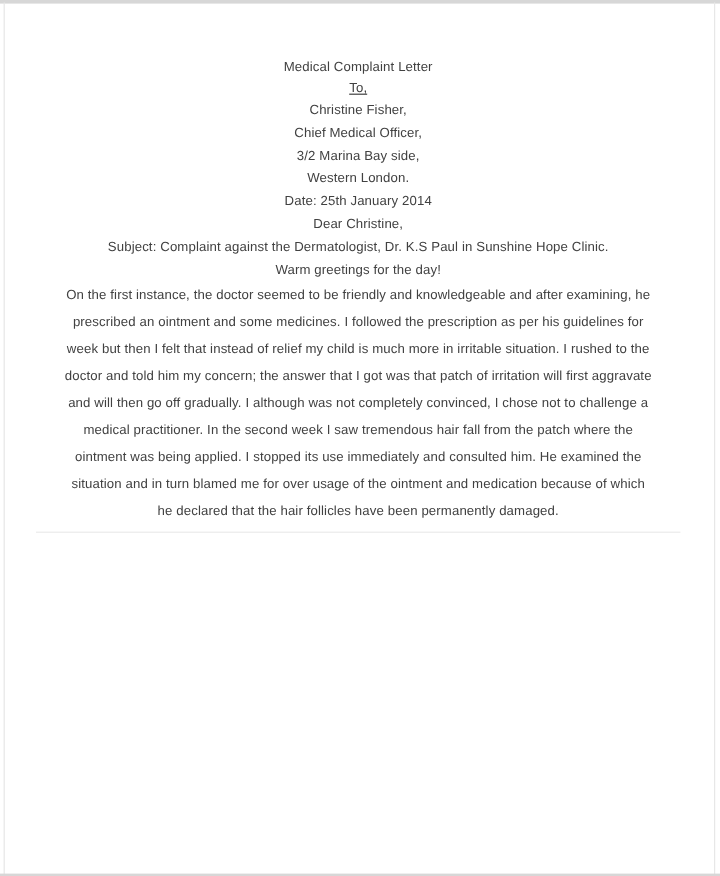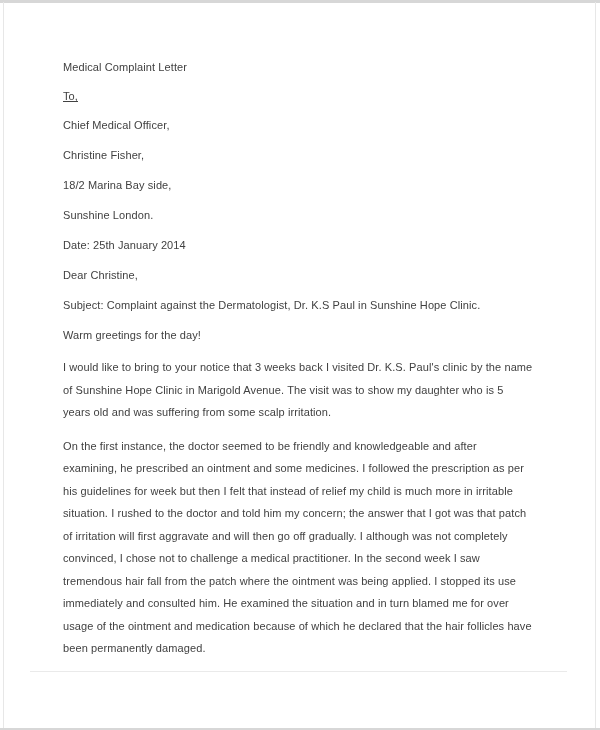--- a/index.html
+++ b/index.html
@@ -40,21 +40,21 @@
   }
   .content {
     position: absolute;
     top: 47px;
     left: 52px;
     right: 55px;
     color: #414141;
     font-size: 11px;
     letter-spacing: 0.1px;
   }
-  .content p { margin: 11px; }
+  .content p { margin: 0; text-align: center; }
   .title   { line-height: 18px; }
   .to      { line-height: 18px; margin-bottom: 21px; text-decoration: underline; }
   .addr    { line-height: 19px; margin-bottom: 19px; }
   .date    { line-height: 19px; margin-bottom: 7px; }
   .para    { line-height: 22.5px; margin-bottom: 18px; }
   .divider {
     border: none;
     border-top: 1px solid #eaeaea;
     margin: 5px -22px 0 -22px;
   }
@@ -63,31 +63,30 @@
 <body>
 
 <div class="page">
   <div class="edge-top"></div>
   <div class="frame"></div>
 
   <div class="content">
     <p class="title">Medical Complaint Letter</p>
     <p class="to">To,</p>
 
+    <p class="addr">Christine Fisher,</p>
     <p class="addr">Chief Medical Officer,</p>
-    <p class="addr">Christine Fisher,</p>
-    <p class="addr">18/2 Marina Bay side,</p>
-    <p class="addr">Sunshine London.</p>
+    <p class="addr">3/2 Marina Bay side,</p>
+    <p class="addr">Western London.</p>
 
     <p class="date">Date: 25th January 2014</p>
     <p class="addr">Dear Christine,</p>
 
     <p class="addr">Subject: Complaint against the Dermatologist, Dr. K.S Paul in Sunshine Hope Clinic.</p>
     <p class="addr">Warm greetings for the day!</p>
 
-    <p class="para">I would like to bring to your notice that 3 weeks back I visited Dr. K.S. Paul's clinic by the name of Sunshine Hope Clinic in Marigold Avenue. The visit was to show my daughter who is 5 years old and was suffering from some scalp irritation.</p>
     <p class="para">On the first instance, the doctor seemed to be friendly and knowledgeable and after examining, he prescribed an ointment and some medicines. I followed the prescription as per his guidelines for week but then I felt that instead of relief my child is much more in irritable situation. I rushed to the doctor and told him my concern; the answer that I got was that patch of irritation will first aggravate and will then go off gradually. I although was not completely convinced, I chose not to challenge a medical practitioner. In the second week I saw tremendous hair fall from the patch where the ointment was being applied. I stopped its use immediately and consulted him. He examined the situation and in turn blamed me for over usage of the ointment and medication because of which he declared that the hair follicles have been permanently damaged.</p>
 
     <hr class="divider">
   </div>
 
   <div class="edge-bottom"></div>
 </div>
 
 </body></html>

